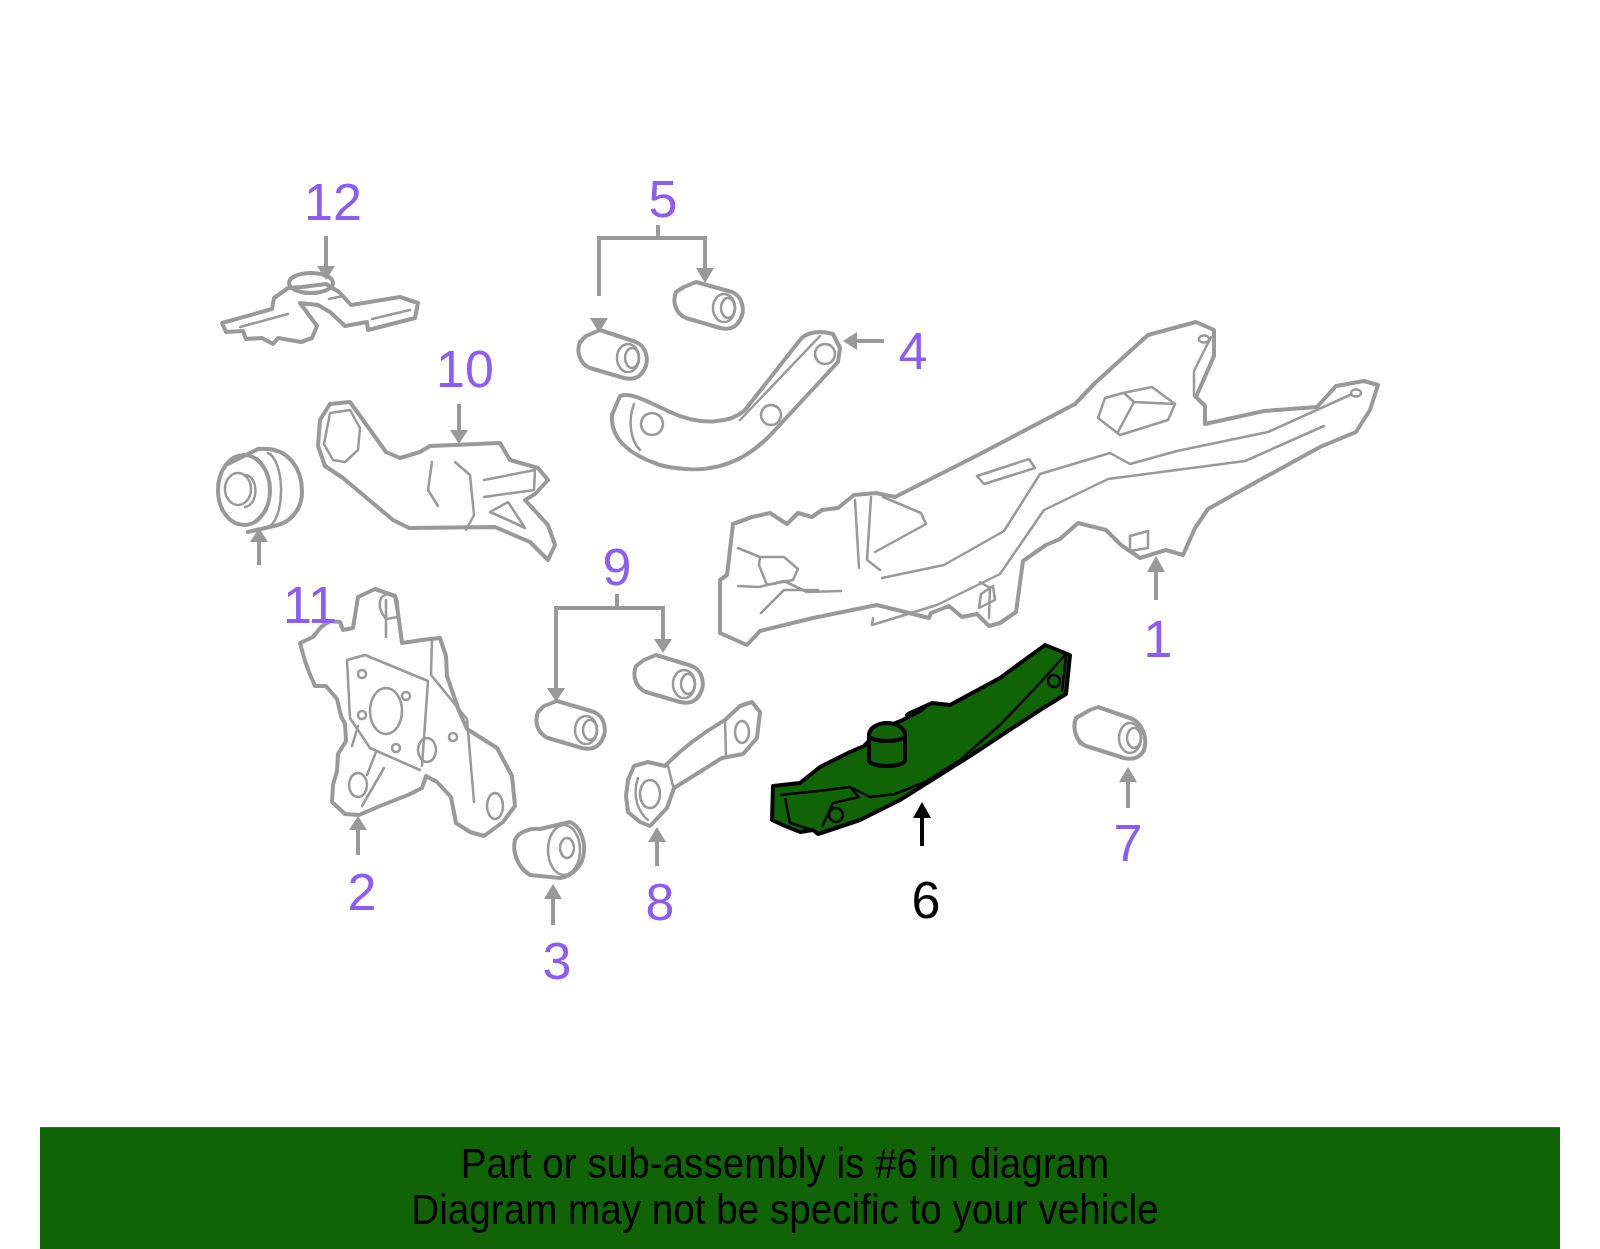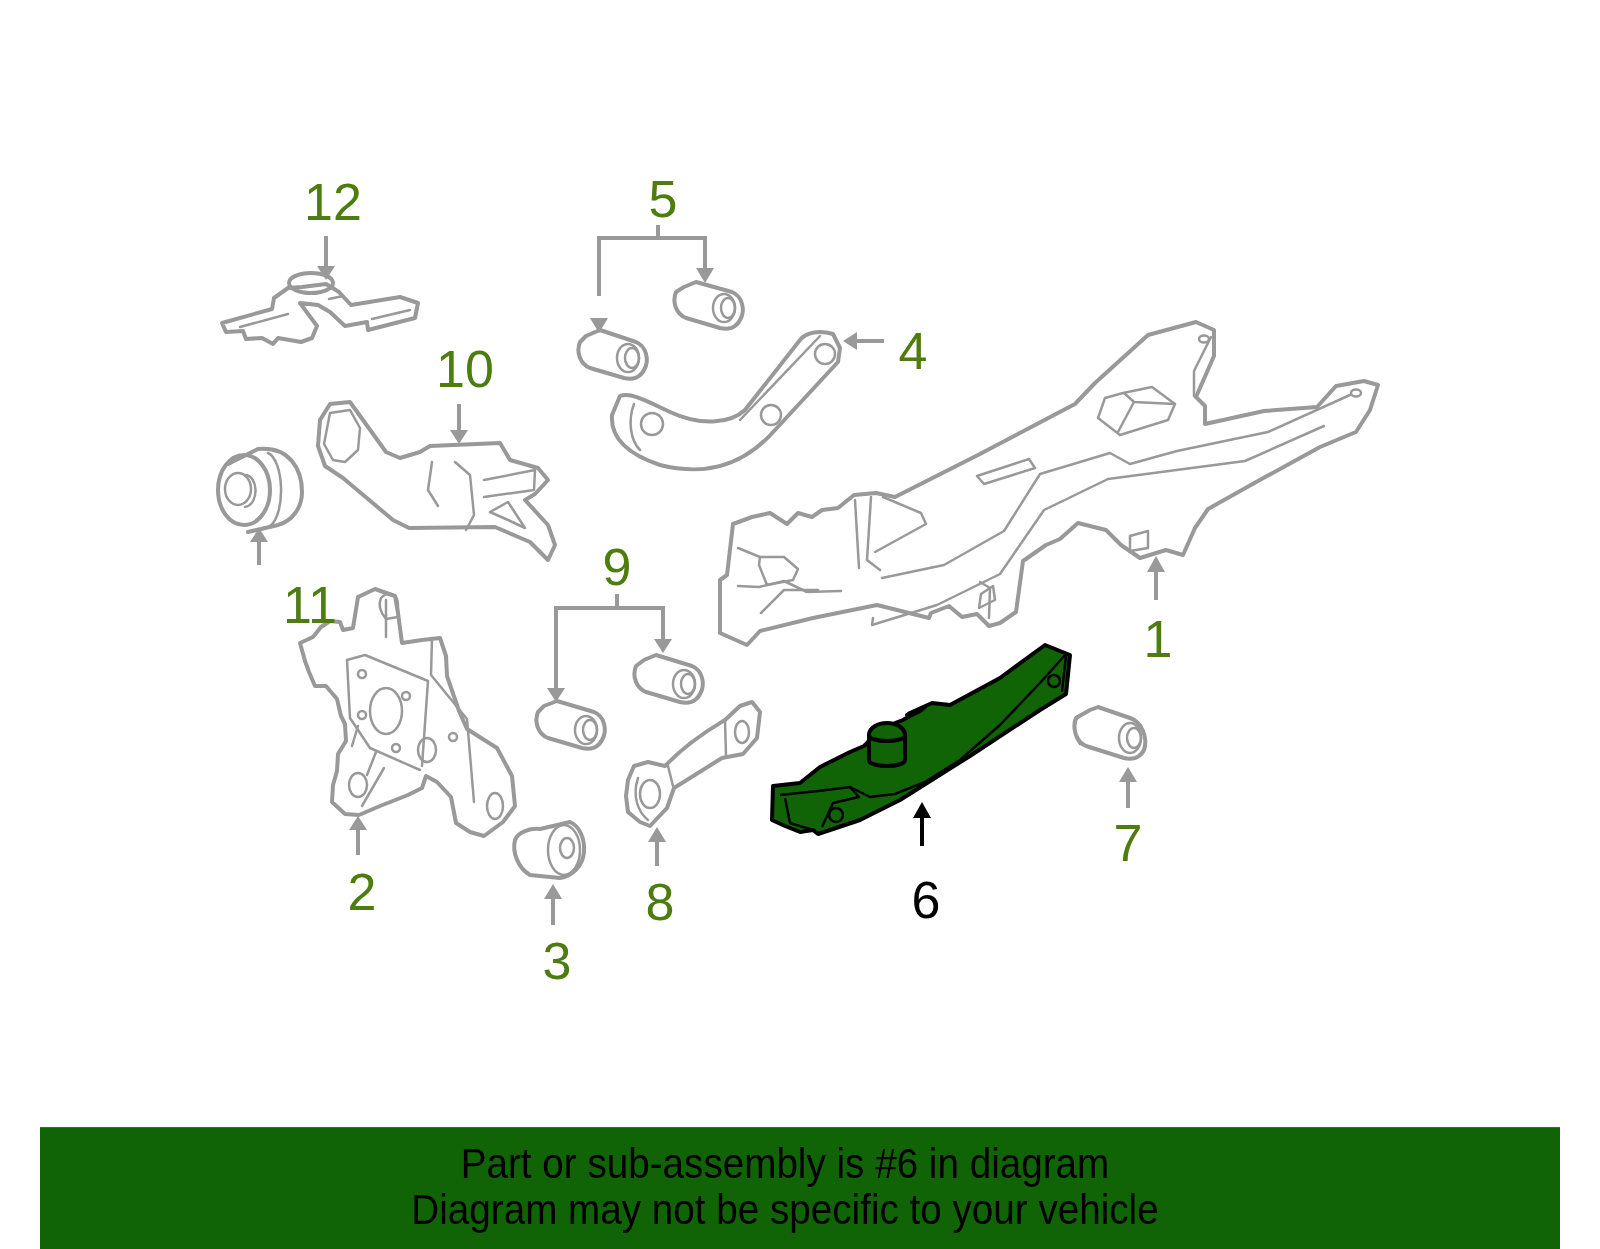--- a/index.html
+++ b/index.html
@@ -1,18 +1,18 @@
 <!DOCTYPE html>
 <html><head>
 <meta charset="utf-8">
 <style>
   html, body { margin: 0; padding: 0; background: #ffffff; }
   body { width: 1600px; height: 1249px; position: relative; overflow: hidden; font-family: "Liberation Sans", "DejaVu Sans", sans-serif; }
   #diagram { position: absolute; left: 0; top: 0; width: 1600px; height: 1249px; }
-  .callout { position: absolute; font-family: "Liberation Sans", "DejaVu Sans", sans-serif; font-size: 52px; line-height: 52px; color: #4d7c0f; transform: translateX(-50%); white-space: nowrap; }
+  .callout { position: absolute; font-family: "Liberation Sans", "DejaVu Sans", sans-serif; font-size: 52px; line-height: 52px; color: #8b5cf6; transform: translateX(-50%); white-space: nowrap; }
   .callout.highlight { color: #000000; }
   .banner { position: absolute; left: 40px; top: 1127px; width: 1520px; height: 140px; background: #116405; border-top: 1px solid #2b7a1f; box-sizing: border-box; }
   .banner-line { position: absolute; left: 0; width: 1490px; text-align: center; color: #000000; font-family: "Liberation Sans", "DejaVu Sans", sans-serif; font-size: 42px; line-height: 44px; transform: scaleX(0.92); transform-origin: center; }
   .banner-line.l1 { top: 14px; }
   .banner-line.l2 { top: 60px; }
   .g { fill: none; stroke: #999999; stroke-width: 4; stroke-linejoin: round; stroke-linecap: round; }
   .gt { fill: none; stroke: #999999; stroke-width: 2.5; stroke-linejoin: round; stroke-linecap: round; }
   .lead { fill: none; stroke: #999999; stroke-width: 4; }
   .ah { fill: #999999; }
   .gr { fill: #116405; stroke: #000000; stroke-width: 4; stroke-linejoin: round; }

